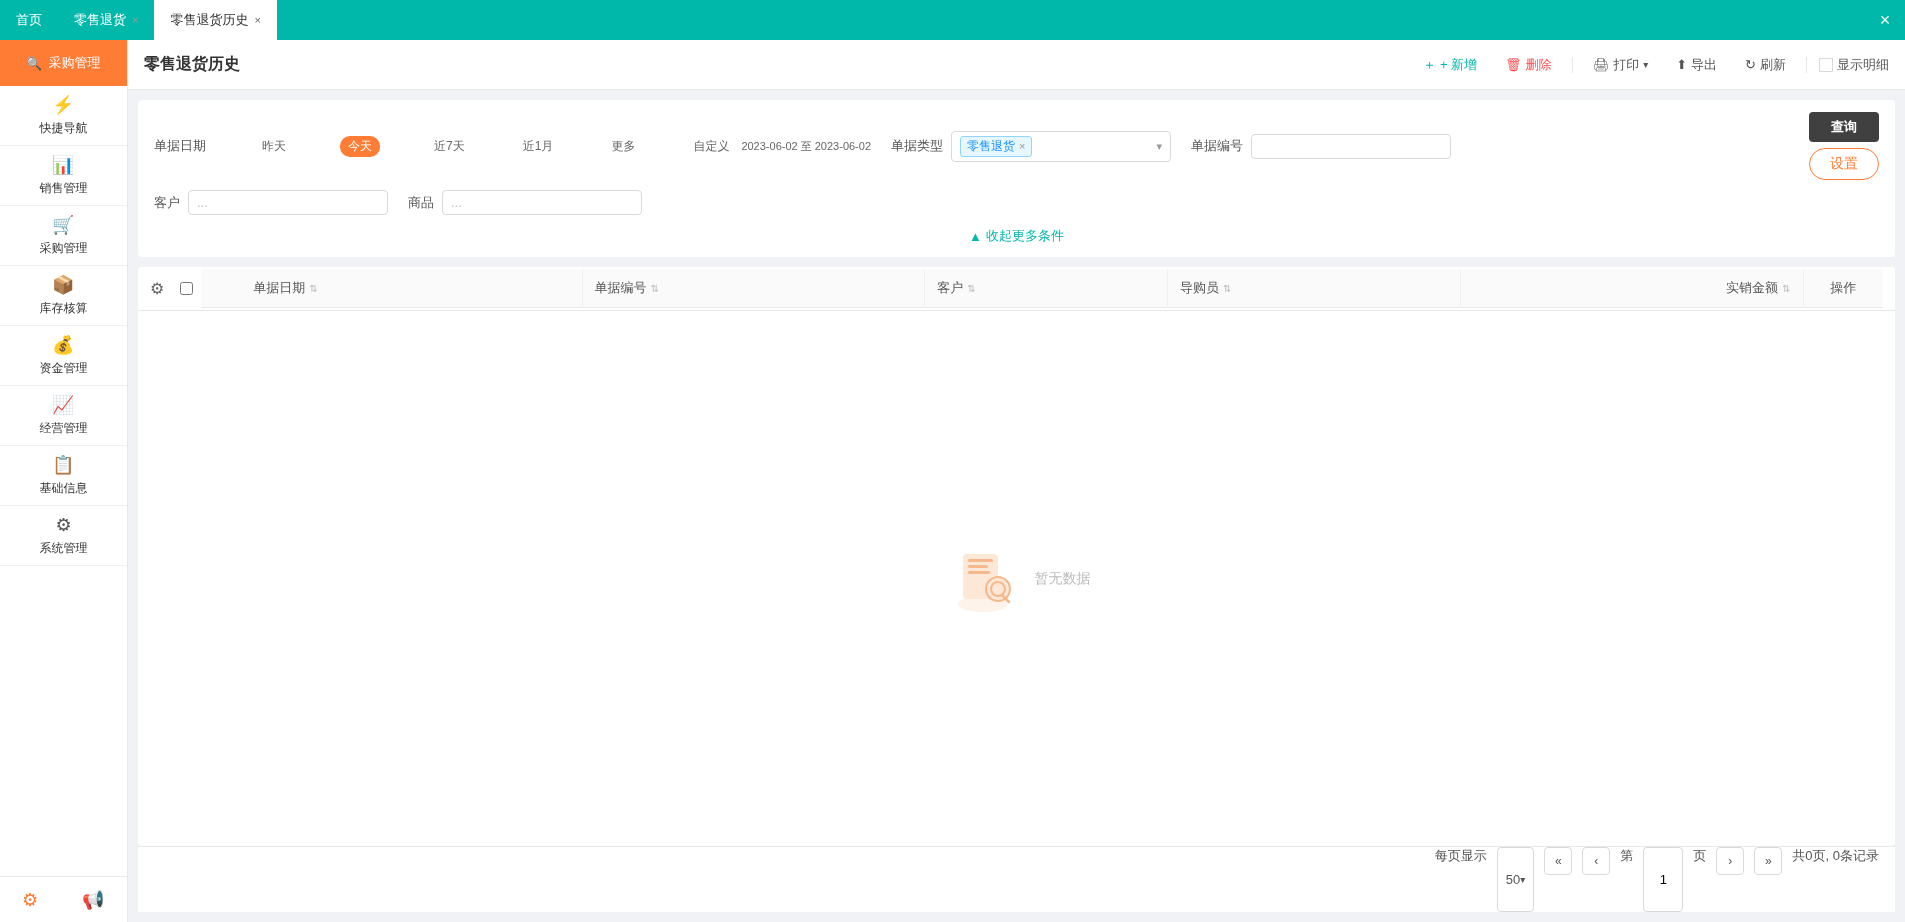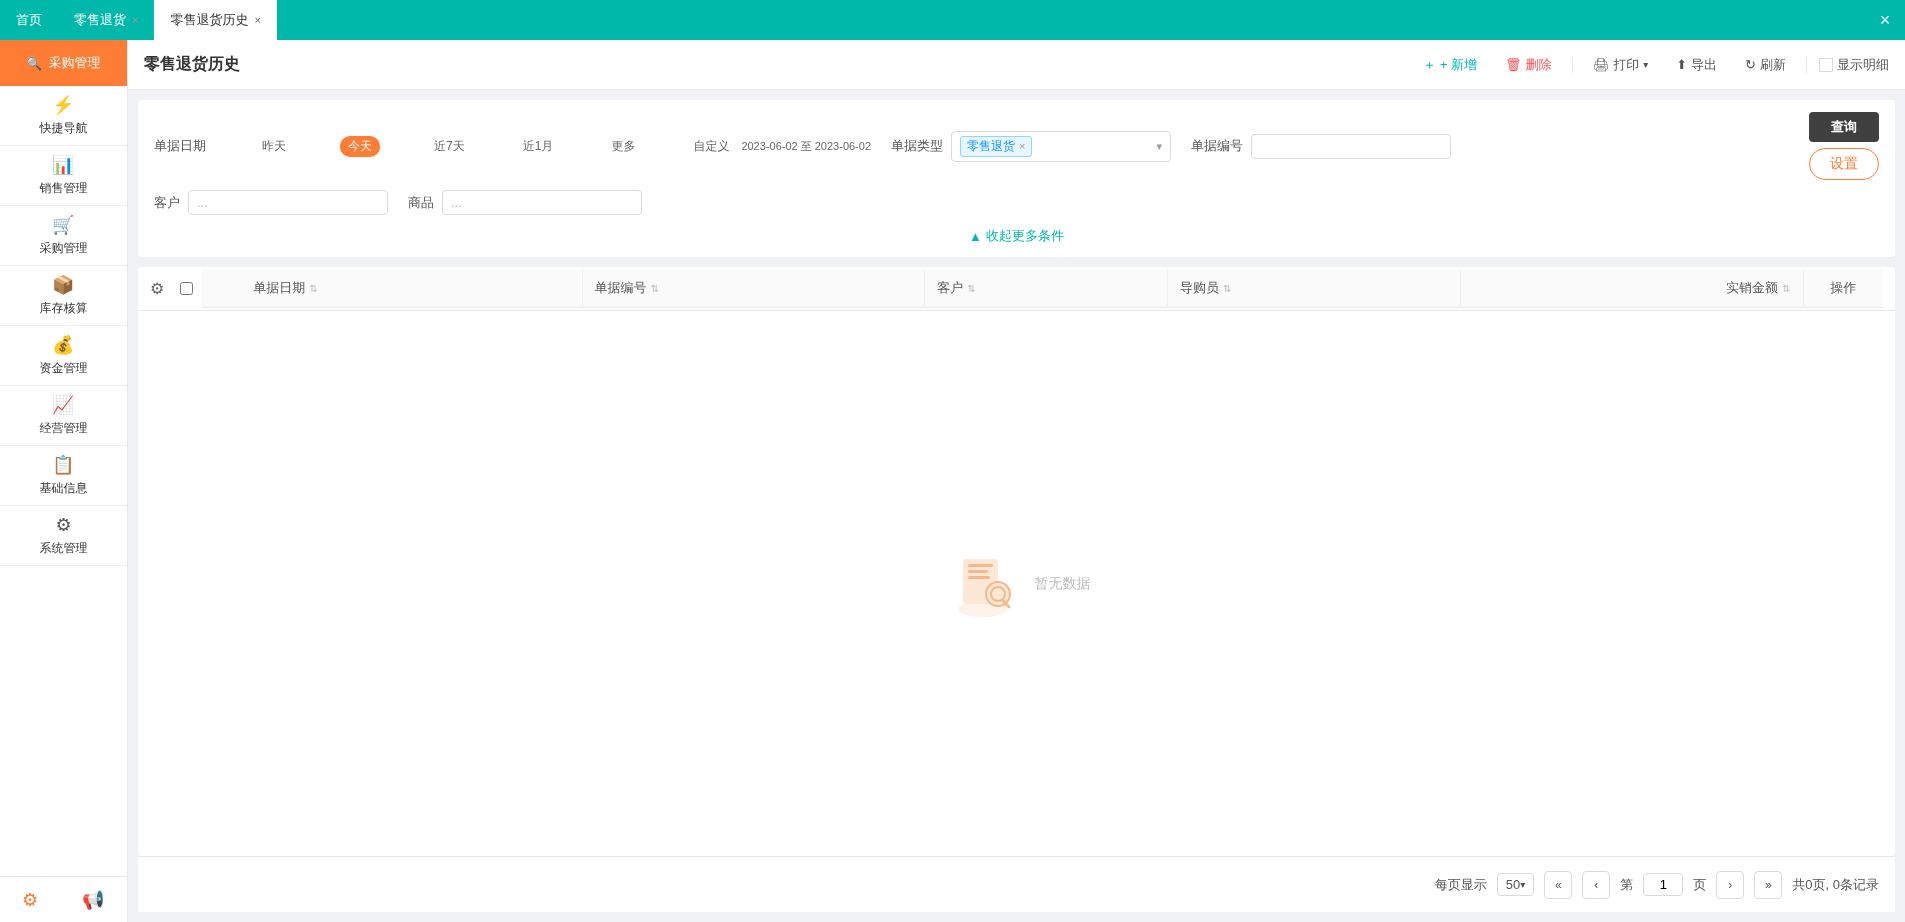--- a/index.html
+++ b/index.html
@@ -327,26 +327,25 @@
       color: #bbb;
       font-size: 14px;
     }
     .empty-icon {
       width: 80px;
       height: 80px;
     }
 
     
     .pagination-bar {
-      height: 56px;
+      height: 66px;
       background: #fff;
       margin: 0 10px 10px 10px;
       border-top: 1px solid #e8e8e8;
       display: flex;
-      align-items: center;
       justify-content: flex-end;
       padding: 0 16px;
       gap: 10px;
       font-size: 13px;
       color: #555;
       flex-shrink: 0;
     }
     .page-size-select {
       border: 1px solid #d9d9d9;
       border-radius: 4px;

